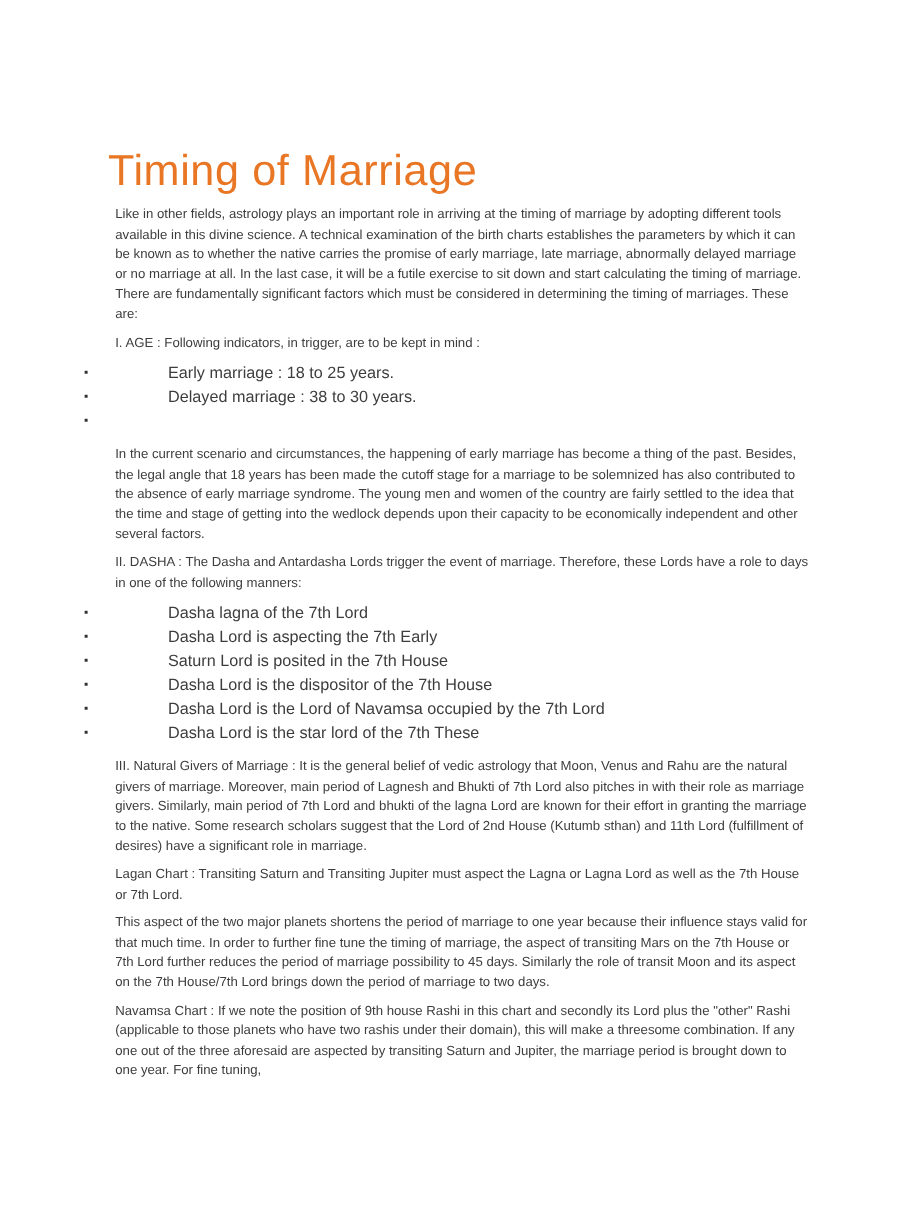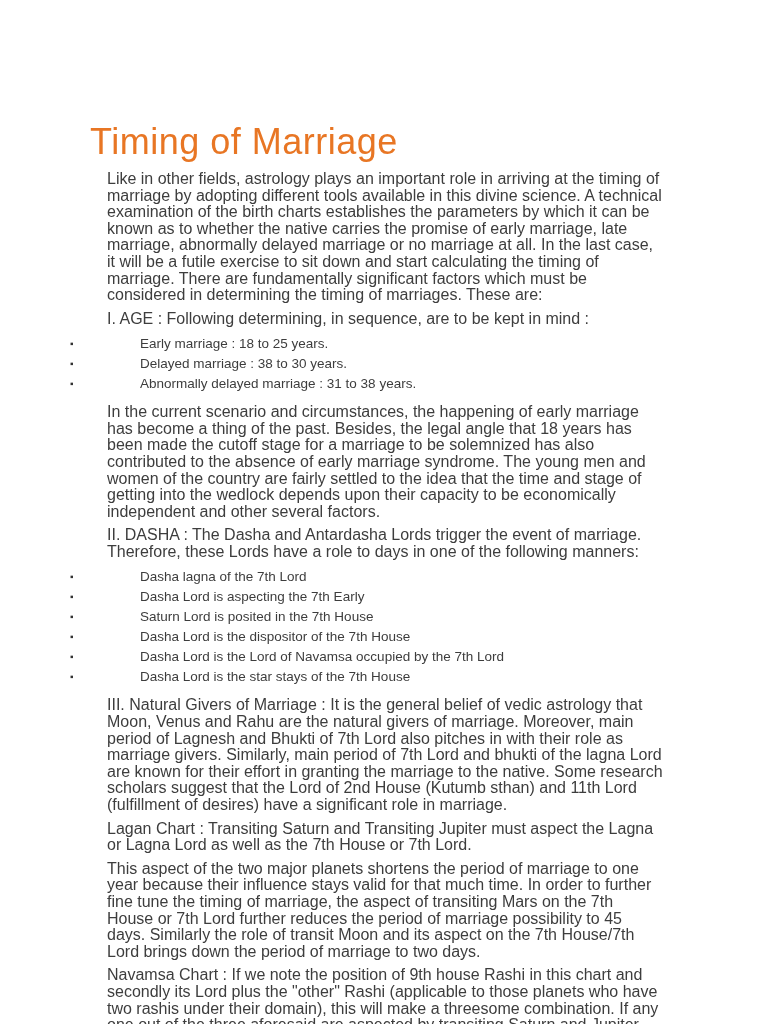--- a/index.html
+++ b/index.html
@@ -23,22 +23,22 @@
   .doc-title {
     margin-top: 120px;
     font-size: 36px;
     font-weight: 400;
     line-height: 44px;
     letter-spacing: 0.5px;
     color: var(--title-color);
   }
   .doc-title + p { margin-top: 12px; }
   p.body-text {
-    margin: 7px 17px;
-    font-size: 16px;
+    margin: 7px 6px;
+    font-size: 11px;
     line-height: 16.6px;
     color: var(--text-color);
   }
   ul.bullet-list {
     list-style: none;
     margin: 6px 0 10px 0;
   }
   ul.bullet-list li {
     display: flex;
     align-items: flex-start;
@@ -57,34 +57,33 @@
 </style>
 </head>
 <body>
 
 <div class="page">
 
   <h1 class="doc-title">Timing of Marriage</h1>
 
   <p class="body-text">Like in other fields, astrology plays an important role in arriving at the timing of marriage by adopting different tools available in this divine science. A technical examination of the birth charts establishes the parameters by which it can be known as to whether the native carries the promise of early marriage, late marriage, abnormally delayed marriage or no marriage at all. In the last case, it will be a futile exercise to sit down and start calculating the timing of marriage. There are fundamentally significant factors which must be considered in determining the timing of marriages. These are:</p>
 
-  <p class="body-text">I. AGE : Following determining, in sequence, are to be kept in mind :</p>
+  <p class="body-text">I. AGE : Following indicators, in trigger, are to be kept in mind :</p>
 
   <ul class="bullet-list">
     <li>
       <span class="bullet-marker">▪</span>
       <span class="bullet-text">Early marriage : 18 to 25 years.</span>
     </li>
     <li>
       <span class="bullet-marker">▪</span>
       <span class="bullet-text">Delayed marriage : 38 to 30 years.</span>
     </li>
     <li>
       <span class="bullet-marker">▪</span>
-      <span class="bullet-text">Abnormally delayed marriage : 31 to 38 years.</span>
     </li>
   </ul>
 
   <p class="body-text">In the current scenario and circumstances, the happening of early marriage has become a thing of the past. Besides, the legal angle that 18 years has been made the cutoff stage for a marriage to be solemnized has also contributed to the absence of early marriage syndrome. The young men and women of the country are fairly settled to the idea that the time and stage of getting into the wedlock depends upon their capacity to be economically independent and other several factors.</p>
 
   <p class="body-text">II. DASHA : The Dasha and Antardasha Lords trigger the event of marriage. Therefore, these Lords have a role to days in one of the following manners:</p>
 
   <ul class="bullet-list">
     <li>
       <span class="bullet-marker">▪</span>
@@ -101,21 +100,21 @@
     <li>
       <span class="bullet-marker">▪</span>
       <span class="bullet-text">Dasha Lord is the dispositor of the 7th House</span>
     </li>
     <li>
       <span class="bullet-marker">▪</span>
       <span class="bullet-text">Dasha Lord is the Lord of Navamsa occupied by the 7th Lord</span>
     </li>
     <li>
       <span class="bullet-marker">▪</span>
-      <span class="bullet-text">Dasha Lord is the star stays of the 7th House</span>
+      <span class="bullet-text">Dasha Lord is the star lord of the 7th These</span>
     </li>
   </ul>
 
   <p class="body-text">III. Natural Givers of Marriage : It is the general belief of vedic astrology that Moon, Venus and Rahu are the natural givers of marriage. Moreover, main period of Lagnesh and Bhukti of 7th Lord also pitches in with their role as marriage givers. Similarly, main period of 7th Lord and bhukti of the lagna Lord are known for their effort in granting the marriage to the native. Some research scholars suggest that the Lord of 2nd House (Kutumb sthan) and 11th Lord (fulfillment of desires) have a significant role in marriage.</p>
 
 
   <p class="body-text">Lagan Chart : Transiting Saturn and Transiting Jupiter must aspect the Lagna or Lagna Lord as well as the 7th House or 7th Lord.</p>
 
   <p class="body-text">This aspect of the two major planets shortens the period of marriage to one year because their influence stays valid for that much time. In order to further fine tune the timing of marriage, the aspect of transiting Mars on the 7th House or 7th Lord further reduces the period of marriage possibility to 45 days. Similarly the role of transit Moon and its aspect on the 7th House/7th Lord brings down the period of marriage to two days.</p>
 

